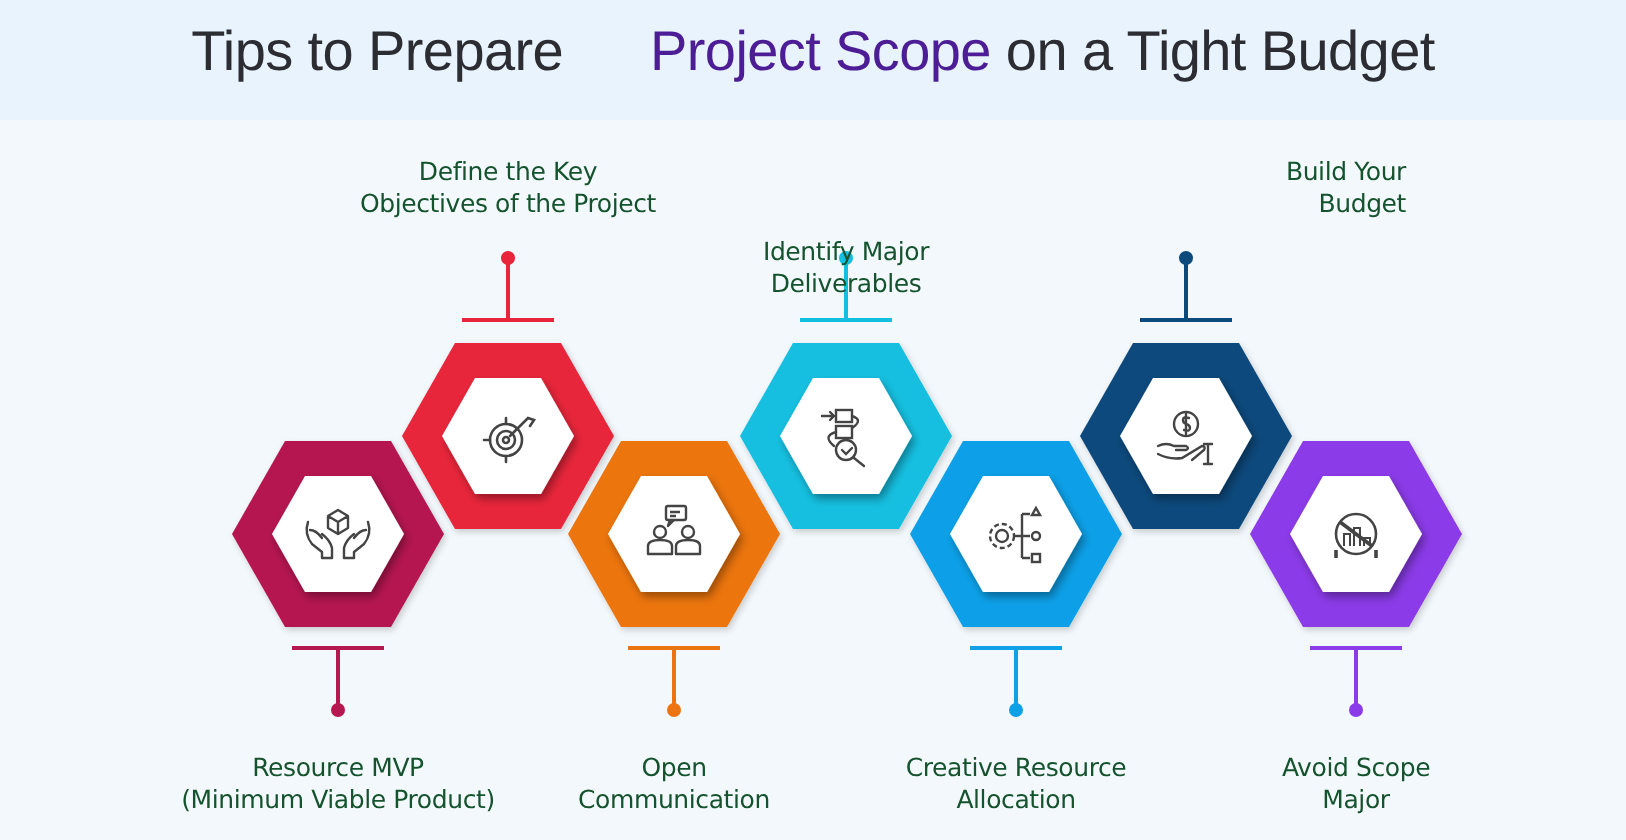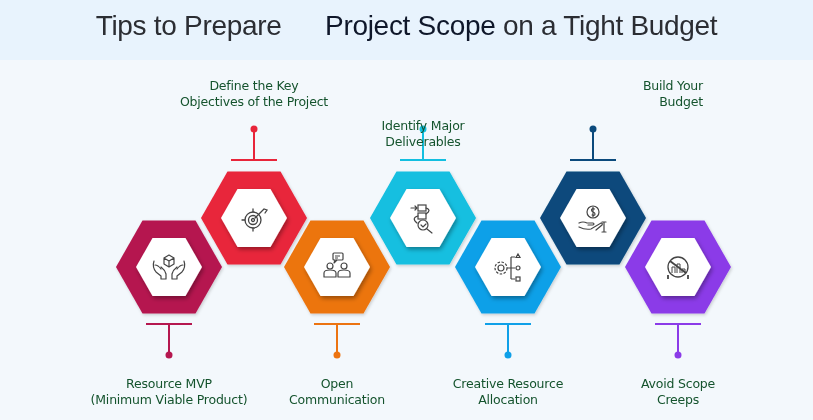--- a/index.html
+++ b/index.html
@@ -1,19 +1,19 @@
 <!DOCTYPE html>
 <html><head>
 <meta charset="utf-8">
 <style>
   html,body{margin:0;padding:0;}
   body{width:813px;height:420px;background:#f3f8fc;position:relative;overflow:hidden;font-family:"DejaVu Sans","Liberation Sans",sans-serif;}
   .header{position:absolute;left:0;top:0;width:813px;height:60px;background:#e8f3fd;}
   .title{position:absolute;left:0;top:10px;width:813px;text-align:center;font-family:"Liberation Sans",sans-serif;font-size:28px;font-weight:500;color:#2b2d33;letter-spacing:-0.3px;}
-  .title .accent{color:#0f172a;margin-left:36px;}
+  .title .accent{color:#4c1d95;margin-left:36px;}
   .label{position:absolute;width:220px;text-align:center;font-family:"DejaVu Sans",sans-serif;font-weight:normal;font-size:12.5px;line-height:16px;color:#14532d;letter-spacing:-0.2px;}
   .label span{display:block;}
   svg.diagram{position:absolute;left:0;top:0;}
 </style>
 </head>
 <body>
 
 <div class="header"></div>
 <div class="title"><span>Tips to Prepare </span><span class="accent">Project Scope</span><span> on a Tight Budget</span></div>
 
@@ -165,14 +165,14 @@
 <div class="label" style="left:398px;top:376px;">
     <span>Creative Resource</span>
     <span>Allocation</span>
   </div>
 <div class="label" style="left:483px;top:78px;text-align:right;">
     <span>Build Your</span>
     <span>Budget</span>
   </div>
 <div class="label" style="left:568px;top:376px;">
     <span>Avoid Scope</span>
-    <span>Creeps</span>
+    <span>Major</span>
   </div>
 
 </body></html>

